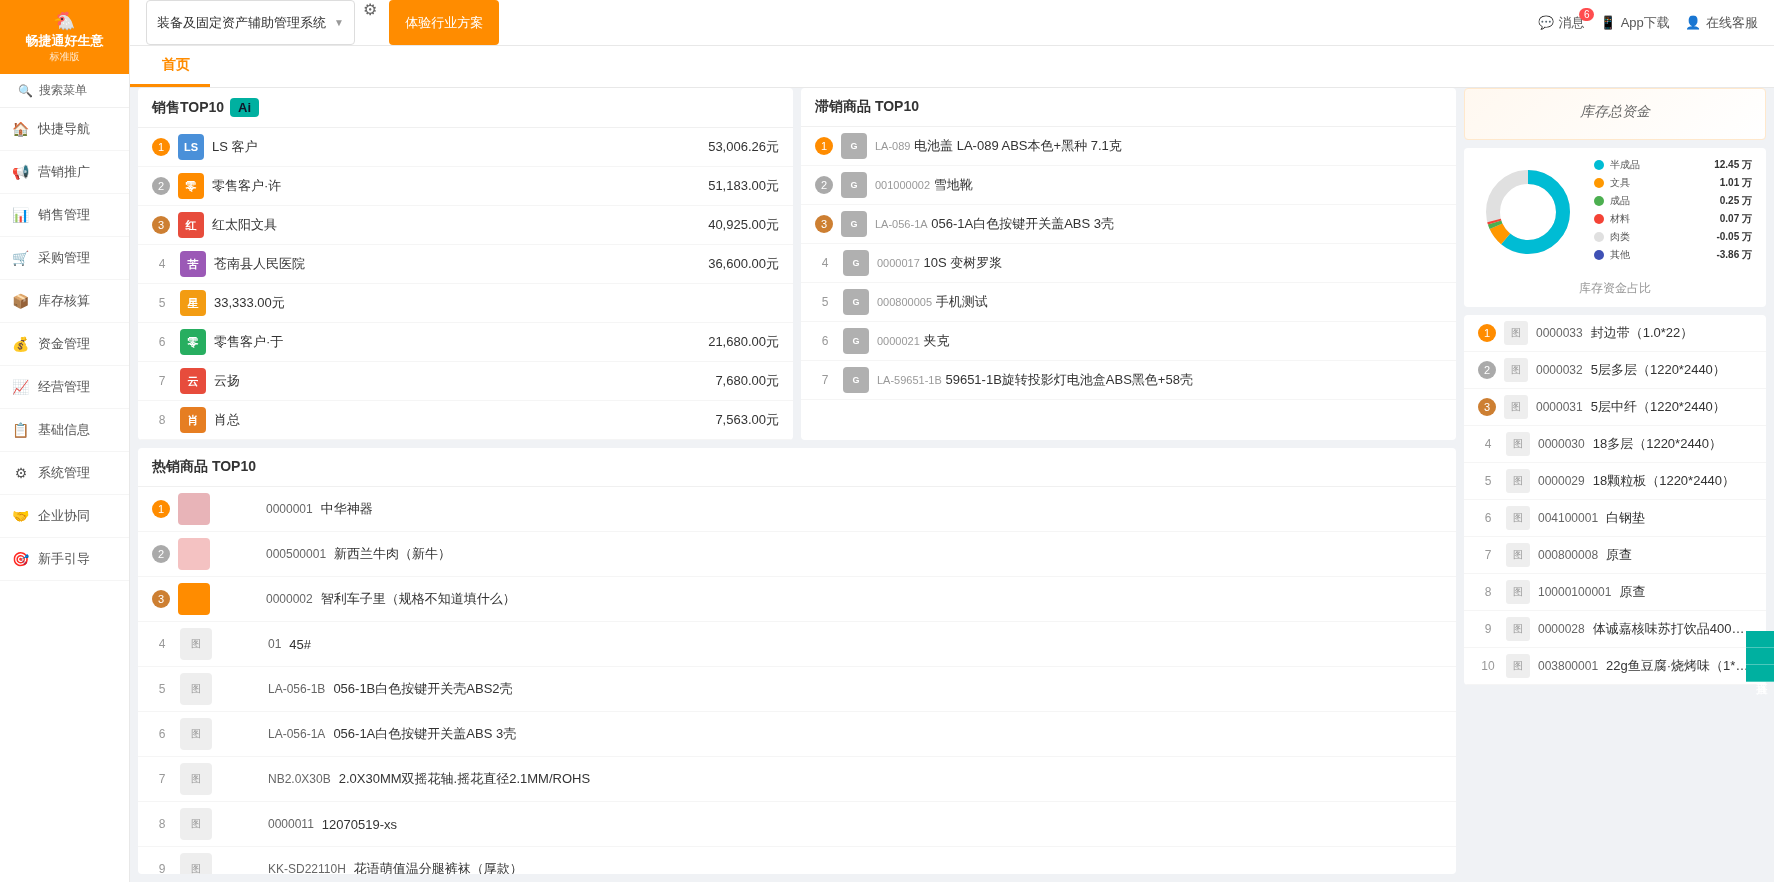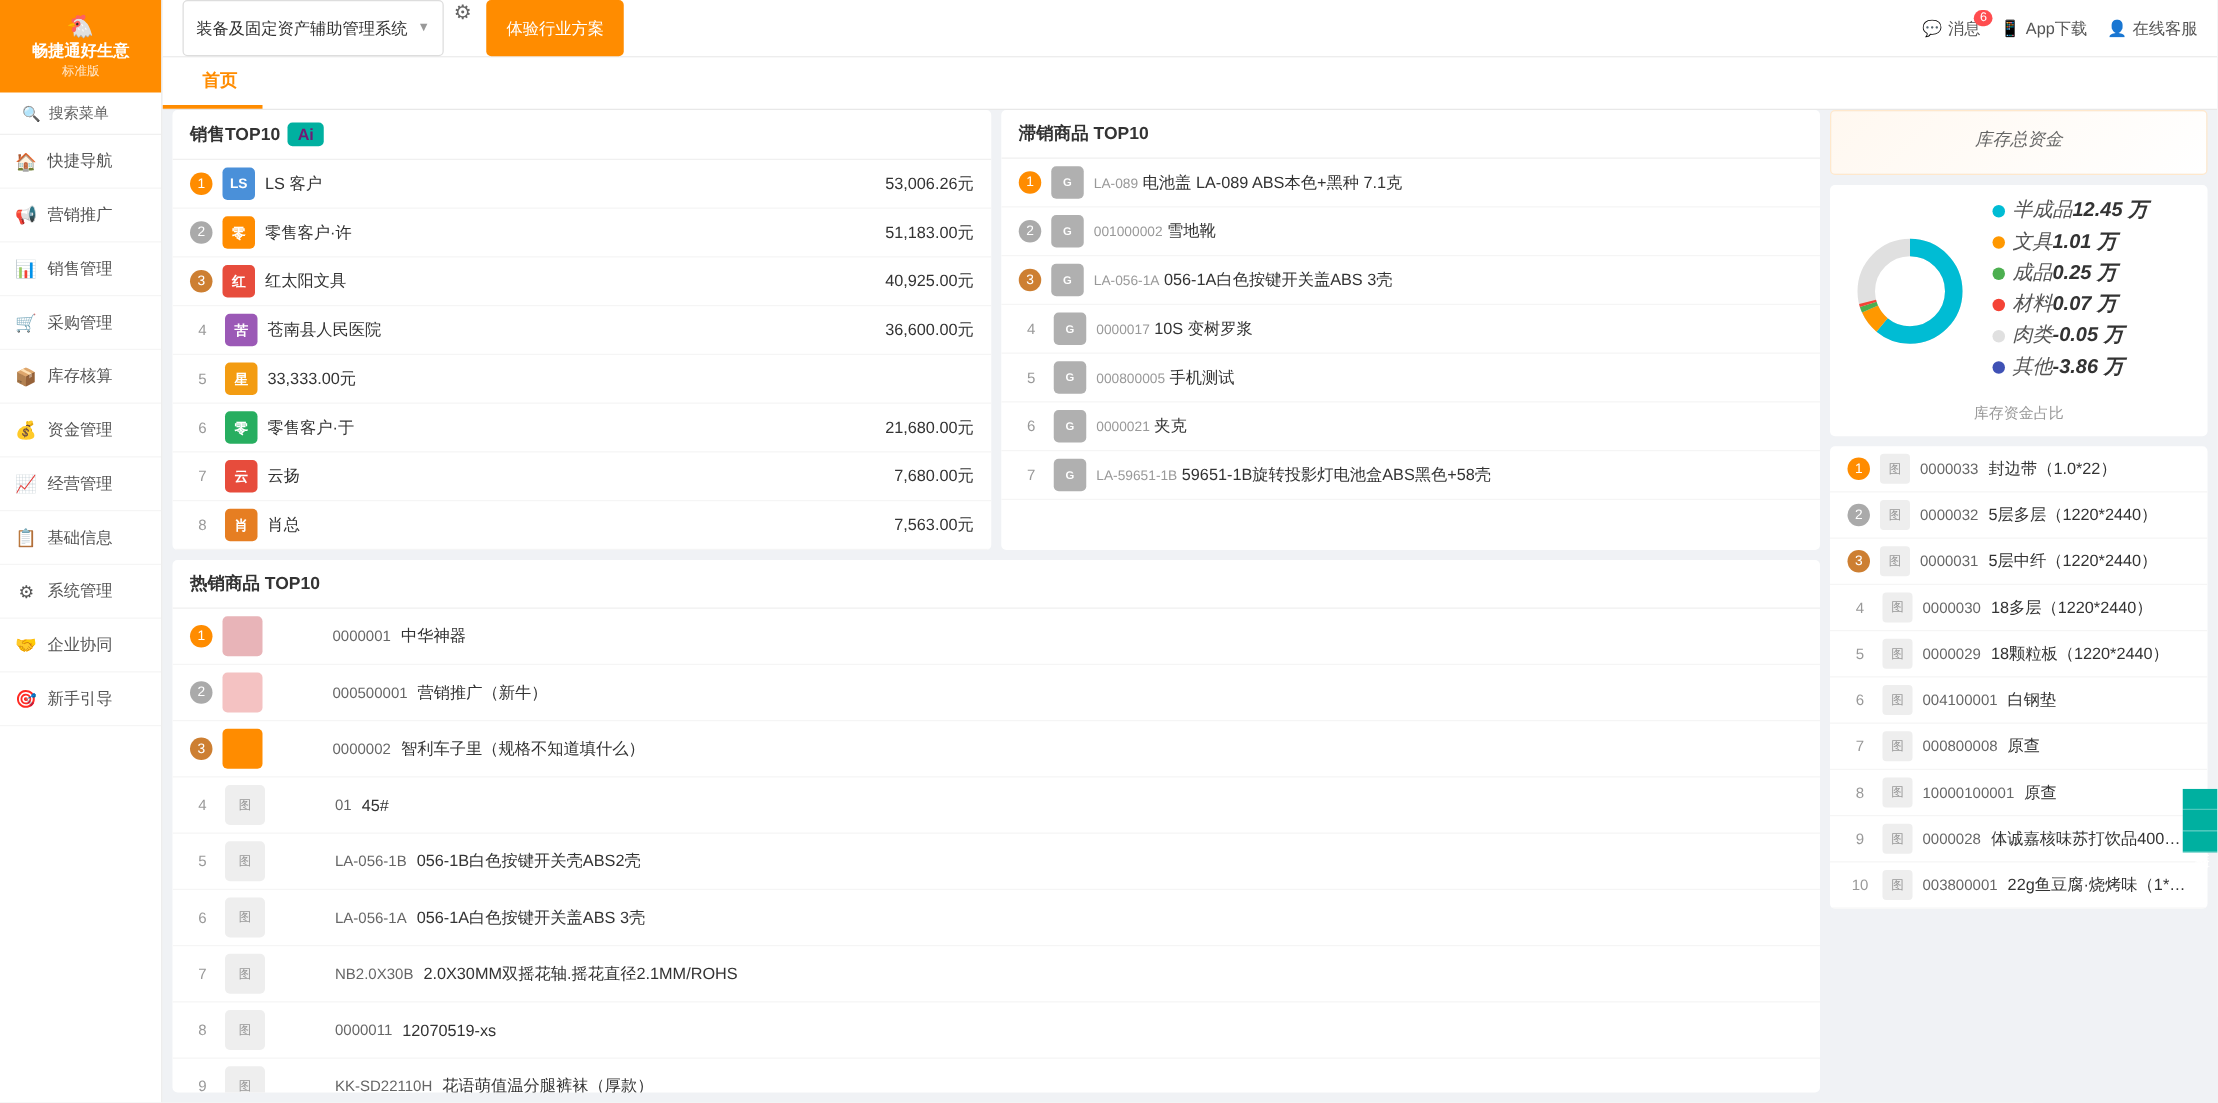--- a/index.html
+++ b/index.html
@@ -169,21 +169,21 @@
     }
     .card-header {
       padding: 10px 14px;
       font-size: 14px;
       font-weight: bold;
       color: #333;
       display: flex;
       align-items: center;
       border-bottom: 1px solid #f0f0f0;
     }
-    .card-header .highlight { color: #701a75; margin-left: 6px; }
+    .card-header .highlight { color: #0f172a; margin-left: 6px; }
 
     
     .rank-table { width: 100%; }
     .rank-row {
       display: flex;
       align-items: center;
       padding: 6px 14px;
       border-bottom: 1px solid #f5f5f5;
     }
     .rank-num {
@@ -270,24 +270,23 @@
       width: 100px;
       height: 100px;
       flex-shrink: 0;
     }
     .donut-legend {
       flex: 1;
     }
     .legend-item {
       display: flex;
       align-items: center;
-      justify-content: flex-start;
+      justify-content: space-between;
       margin-bottom: 4px;
-      font-size: 16px;
-      font-style: italic;
+      font-size: 10px;
     }
     .legend-dot {
       width: 10px;
       height: 10px;
       border-radius: 50%;
       margin-right: 6px;
       flex-shrink: 0;
     }
     .legend-label { display: flex; align-items: center; color: #555; }
     .legend-value { color: #333; font-weight: bold; }
@@ -588,21 +587,21 @@
           <div class="product-row">
             <div class="rank-num top1">1</div>
             <div class="product-img" style="background:#e8b4b8;"></div>
             <span class="product-code">0000001</span>
             <span class="product-name">中华神器</span>
           </div>
           <div class="product-row">
             <div class="rank-num top2">2</div>
             <div class="product-img" style="background:#f4c2c2;"></div>
             <span class="product-code">000500001</span>
-            <span class="product-name">营销推广（新牛）</span>
+            <span class="product-name">新西兰牛肉（新牛）</span>
           </div>
           <div class="product-row">
             <div class="rank-num top3">3</div>
             <div class="product-img" style="background:#ff8c00;"></div>
             <span class="product-code">0000002</span>
             <span class="product-name">智利车子里（规格不知道填什么）</span>
           </div>
           <div class="product-row">
             <div class="rank-num">4</div>
             <div class="product-img">图</div>

